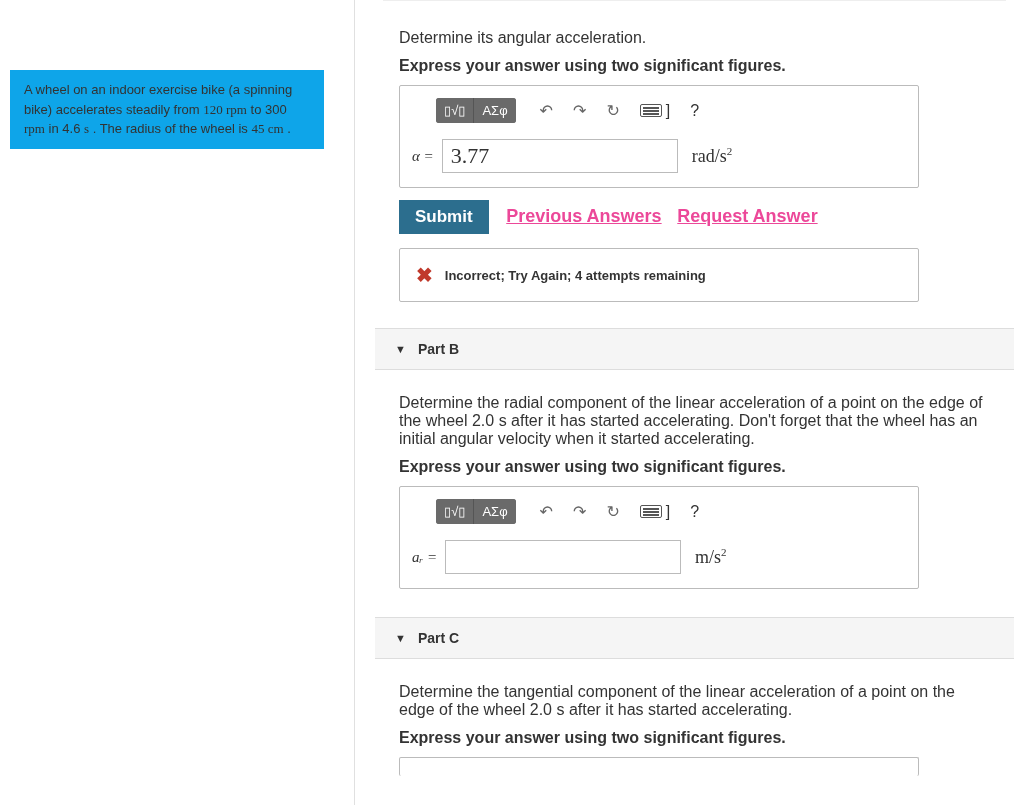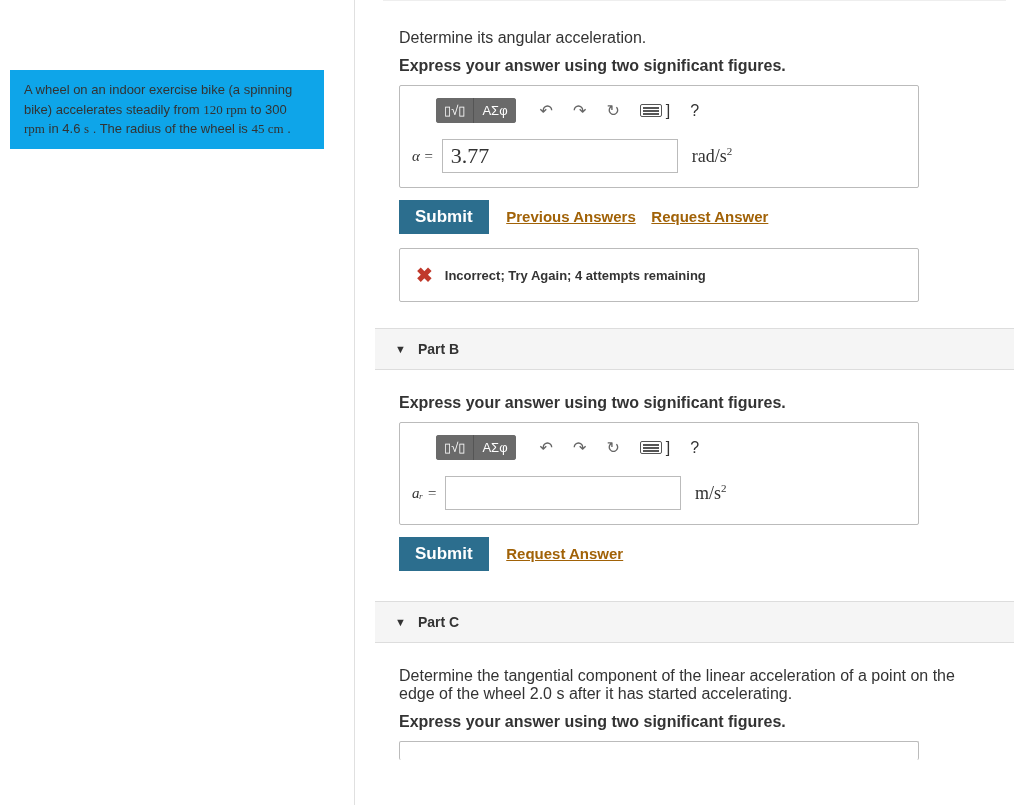--- a/index.html
+++ b/index.html
@@ -129,23 +129,23 @@
     background: #2c6e8e;
     color: #fff;
     border: none;
     padding: 7px 16px;
     font-size: 17px;
     font-weight: bold;
     cursor: pointer;
     margin-right: 14px;
   }
   .link {
-    color: #a16207;
+    color: #ec4899;
     text-decoration: underline;
-    font-size: 15px;
+    font-size: 18px;
     font-weight: bold;
     cursor: pointer;
     margin-right: 12px;
   }
   .feedback {
     border: 1px solid #bbb;
     border-radius: 2px;
     padding: 14px 16px;
     width: 520px;
     display: flex;
@@ -225,20 +225,21 @@
         <span class="x-icon">✖</span>
         <span class="bold">Incorrect; Try Again; 4 attempts remaining</span>
       </div>
     </div>
 
     <div class="part-header">
       <span class="chev">▼</span>
       <span>Part B</span>
     </div>
     <div class="section">
+      <div class="qtext">Determine   the radial component of the linear acceleration of a point on the edge of the wheel 2.0 s after it has started accelerating. Don't forget that the wheel has an initial angular velocity when it started accelerating.</div>
       <div class="qtext bold">Express your answer using two significant figures.</div>
 
       <div class="answerbox">
         <div class="toolbar-row">
           <span class="tb-group">
             <button class="tb-btn">▯√▯</button>
             <button class="tb-btn">ΑΣφ</button>
           </span>
           <span class="tb-icon">↶</span>
           <span class="tb-icon">↷</span>
@@ -249,24 +250,20 @@
         </div>
         <div class="answer-row">
           <span class="var-label">aᵣ =</span>
           <input class="answer-input" value="" style="">
           <span class="units">
             <span>m/s</span><sup>2</sup>
           </span>
         </div>
       </div>
 
-      <div class="actions">
-        <button class="submit-btn">Submit</button>
-        <span class="link">Request Answer</span>
-      </div>
     </div>
 
     <div class="part-header">
       <span class="chev">▼</span>
       <span>Part C</span>
     </div>
     <div class="section">
       <div class="qtext">Determine   the tangential component of the linear acceleration of a point on the edge of the wheel 2.0 s after it has started accelerating.</div>
       <div class="qtext bold">Express your answer using two significant figures.</div>
 

